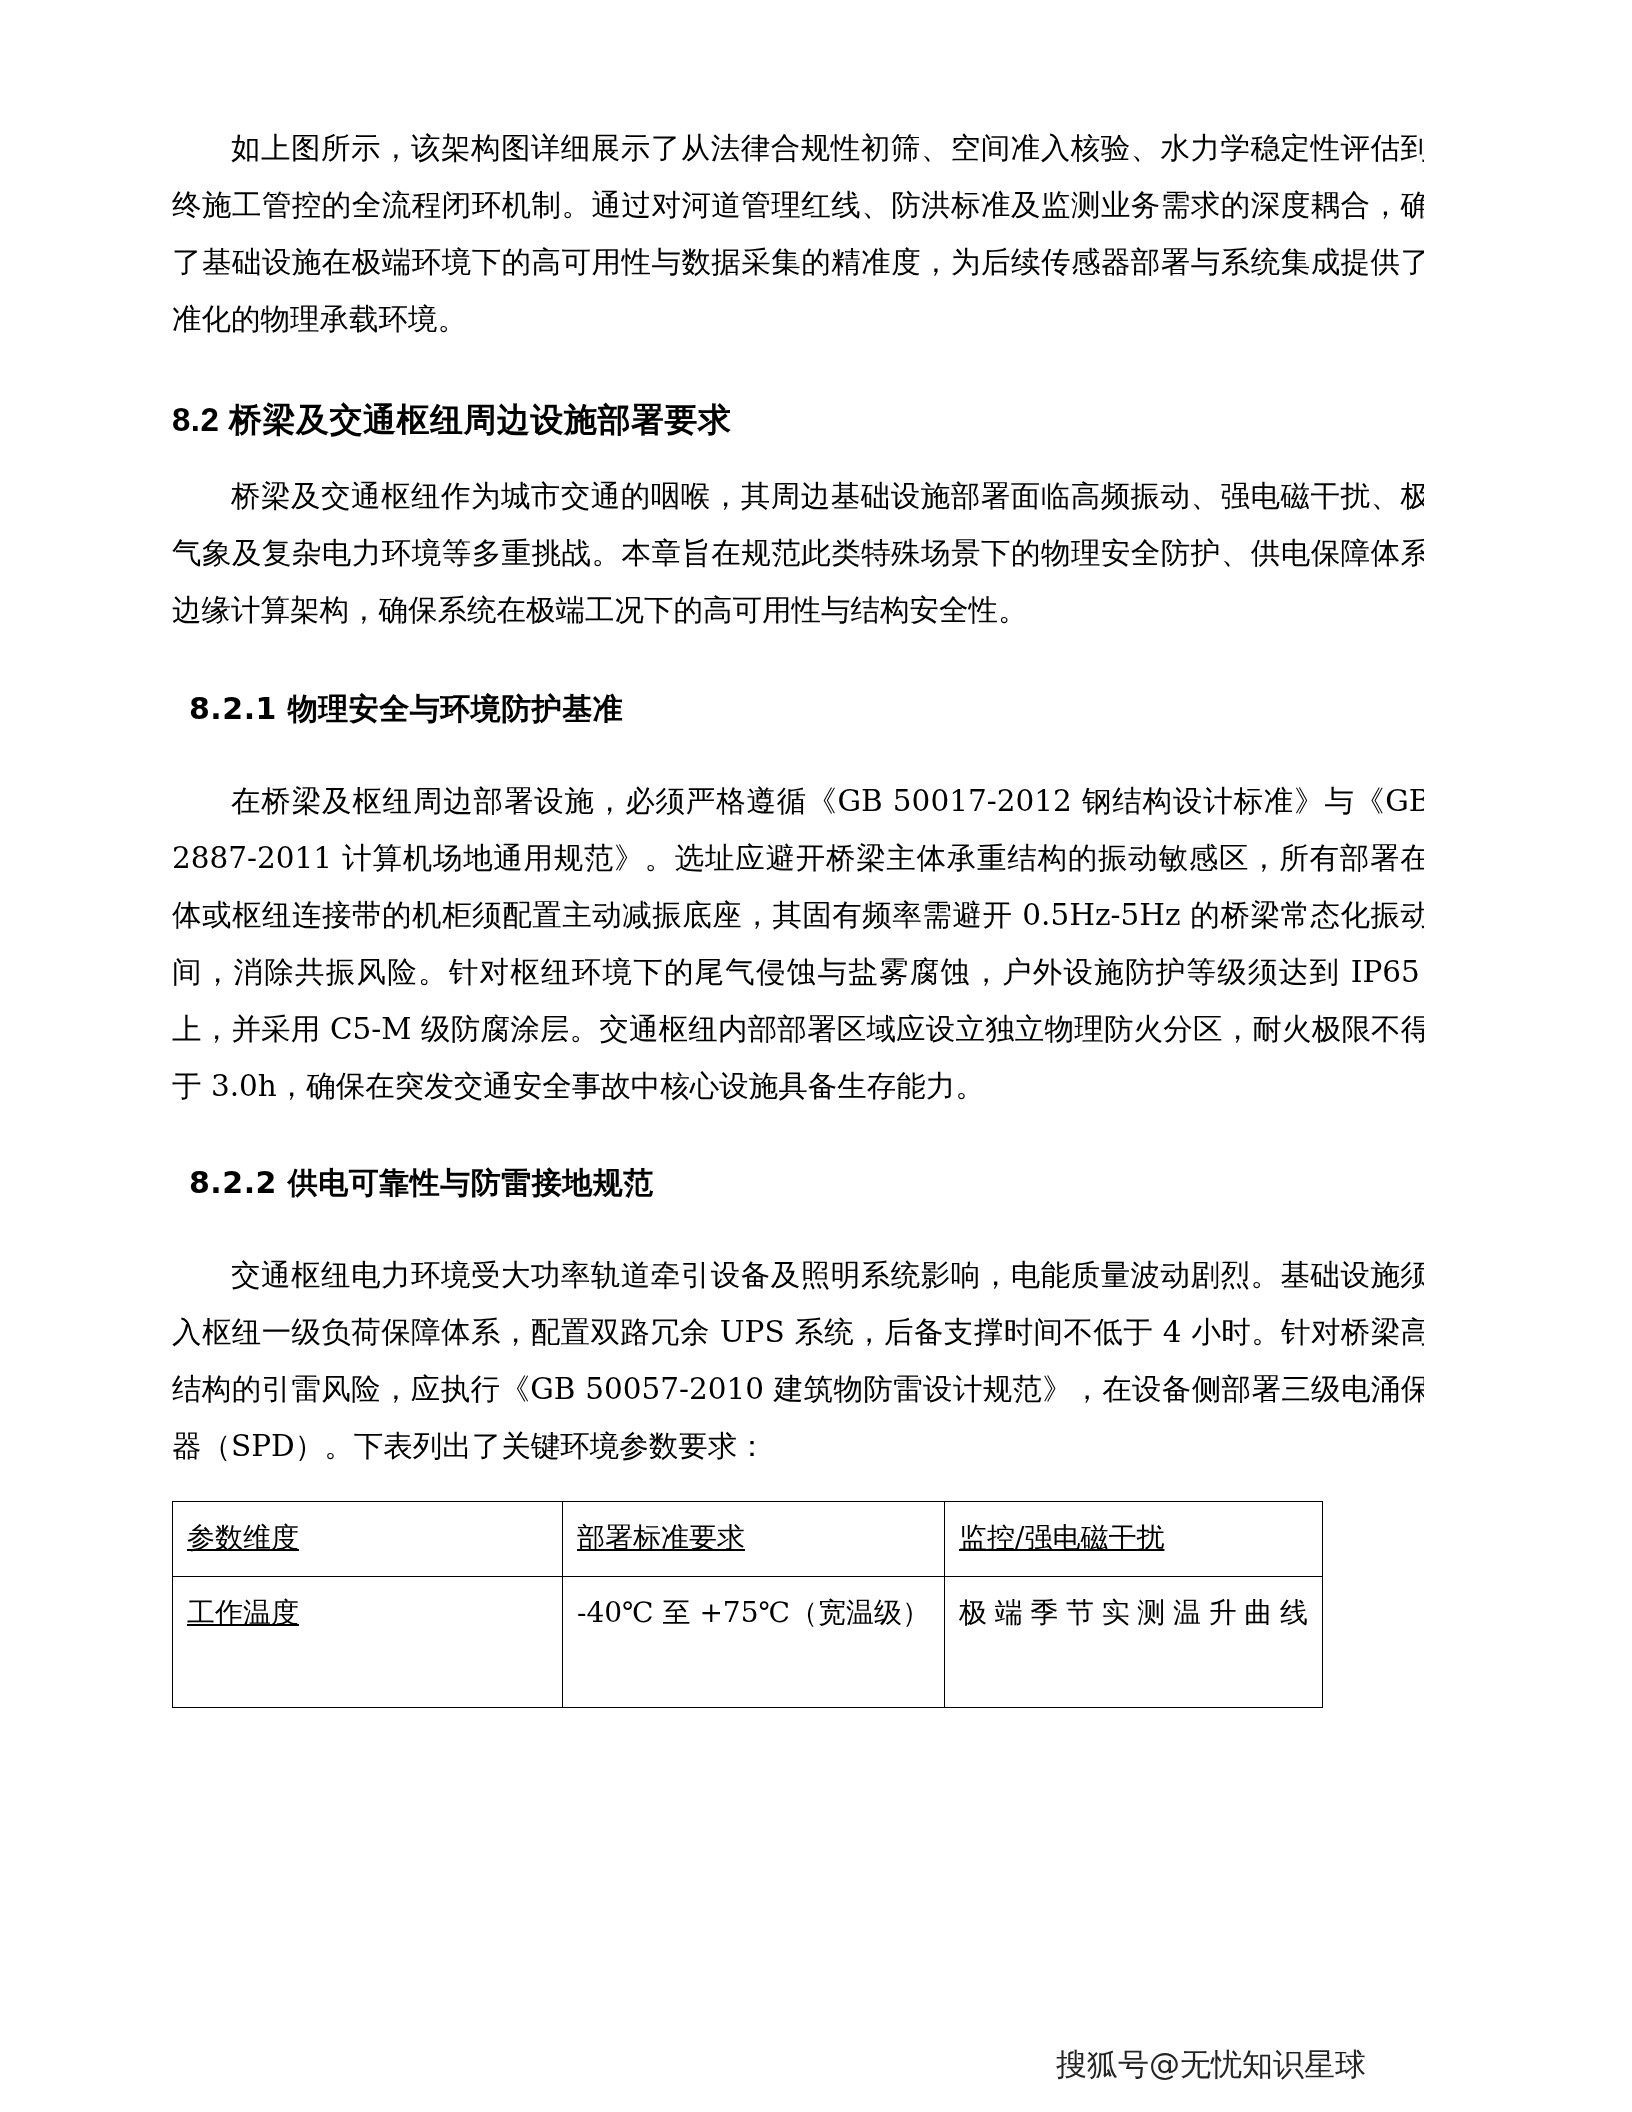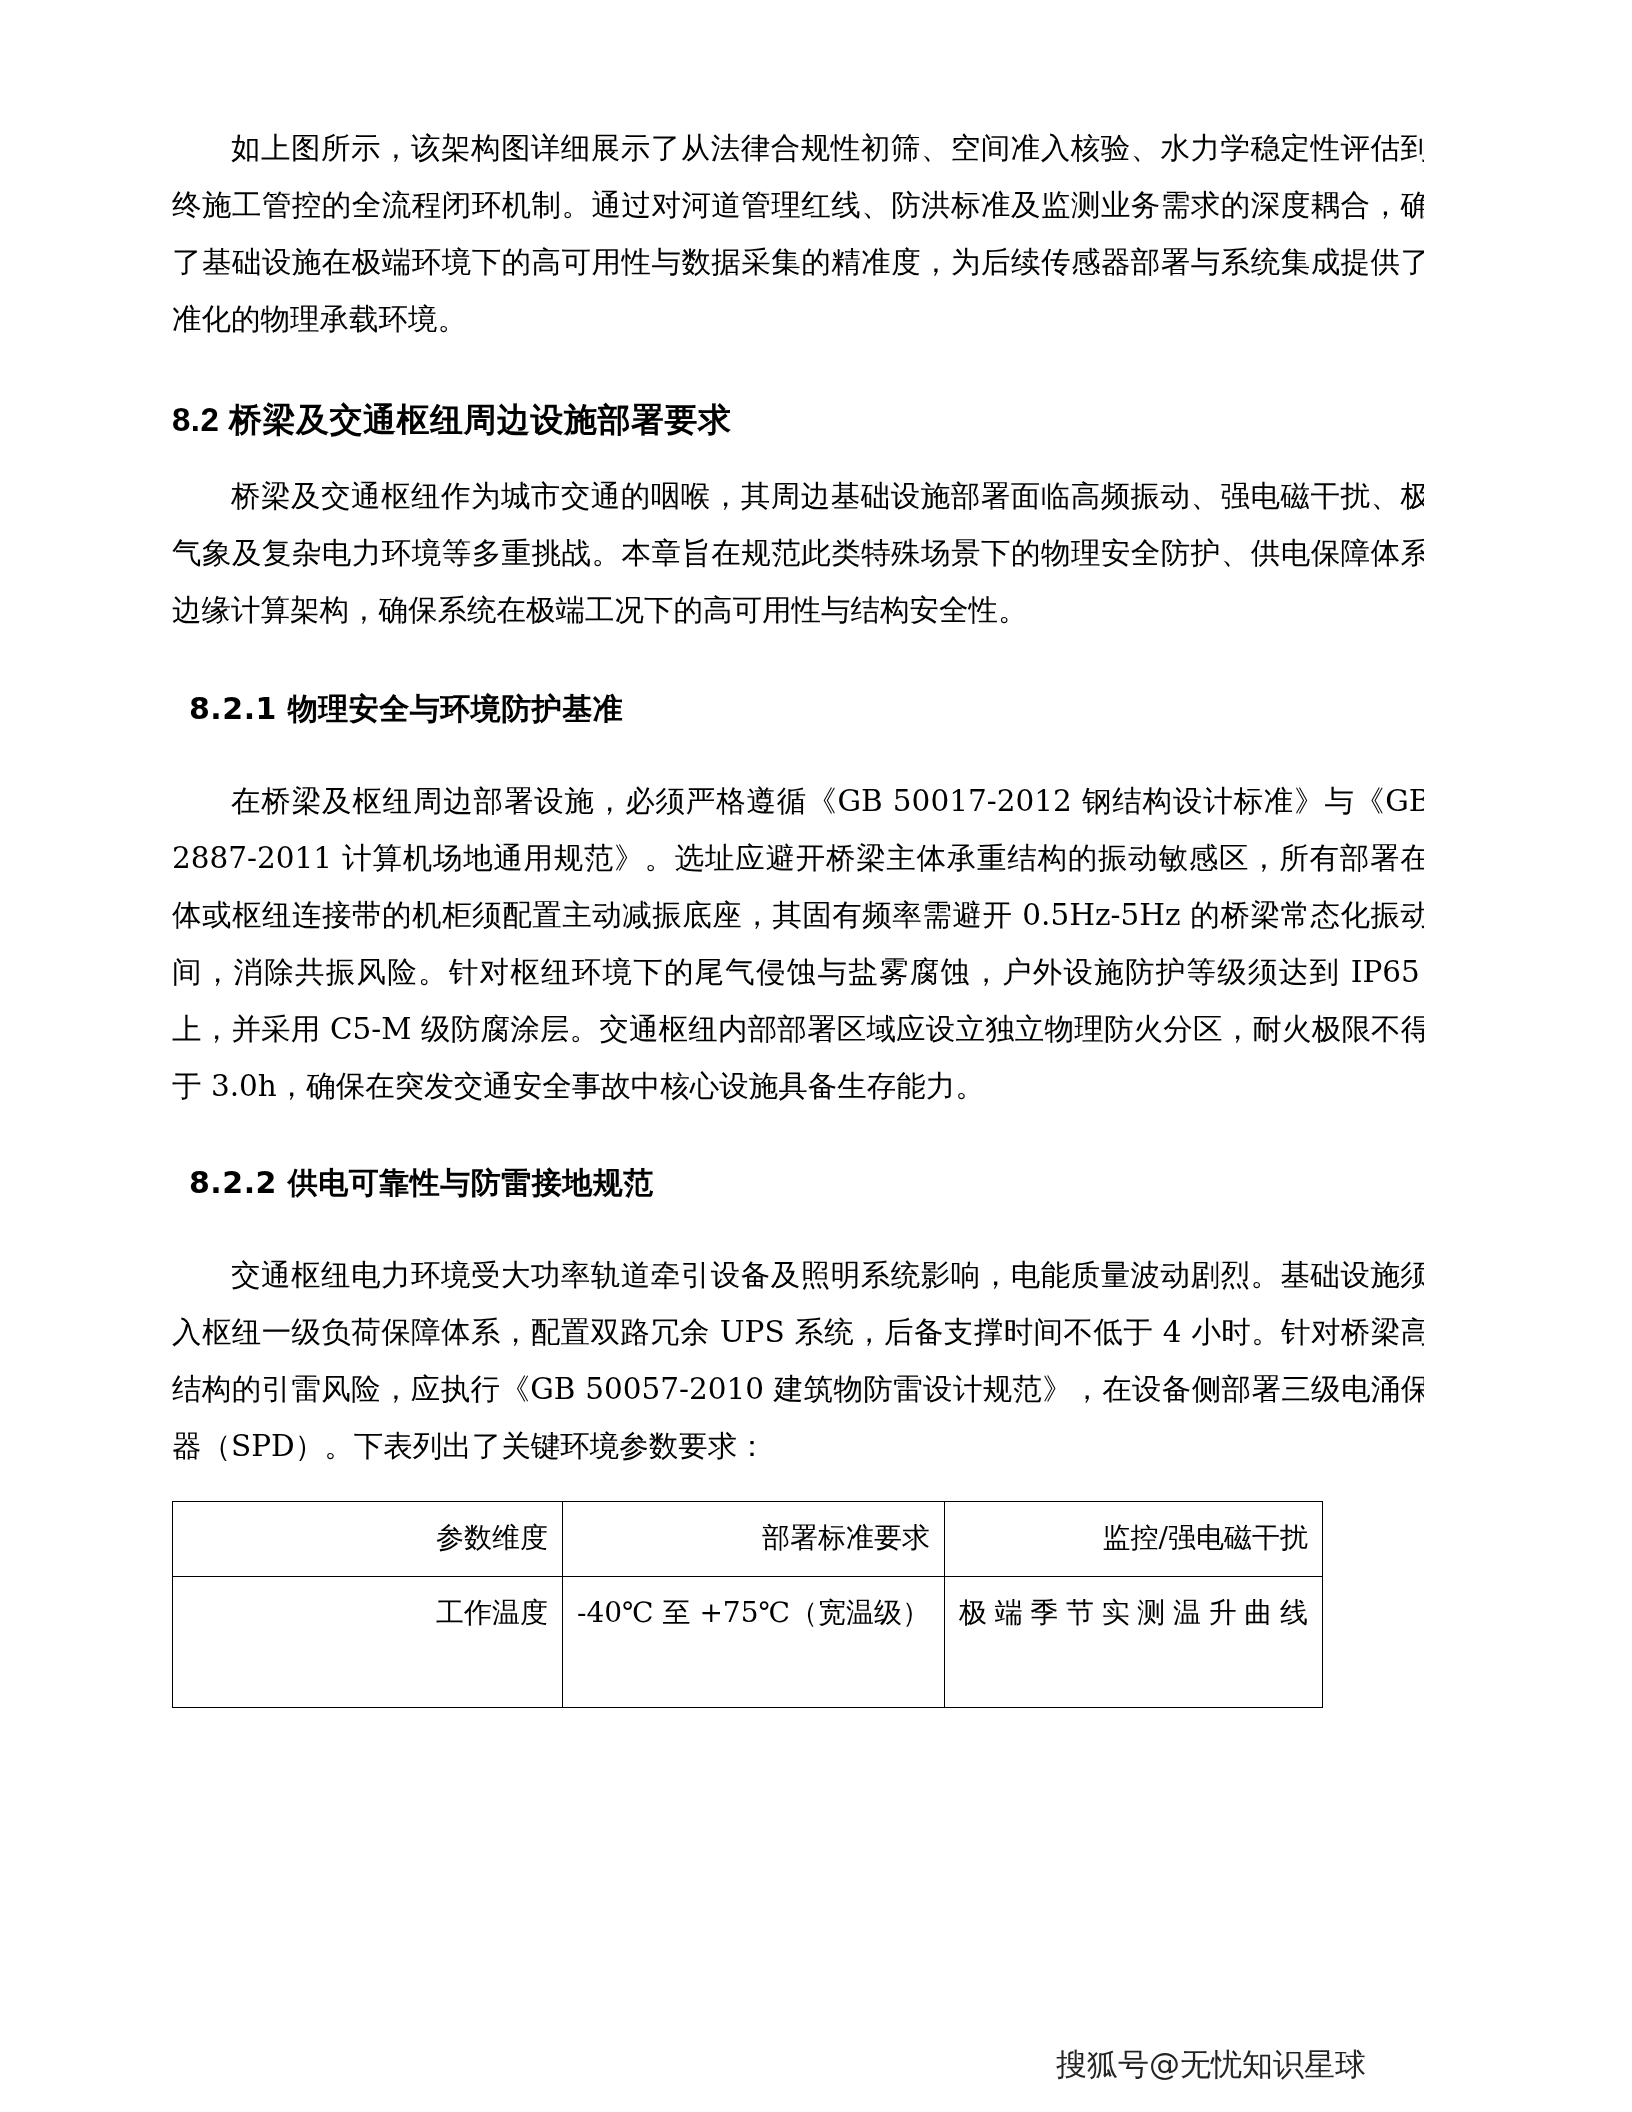--- a/index.html
+++ b/index.html
@@ -75,21 +75,21 @@
     padding: 0;
     vertical-align: top;
     font-size: 28px;
     line-height: 56px;
     font-family: "DejaVu Serif", "Liberation Serif", serif;
     font-weight: normal;
   }
   .cell-pad {
     padding: 8px 14px 10px 14px;
   }
-  .c-center { text-align: right; }
+  .c-center { text-align: left; text-decoration: underline; }
   .c-just {
     text-align: justify;
     text-justify: inter-ideograph;
   }
   .c-just::after {
     content: "";
     display: inline-block;
     width: 100%;
   }
   th.hdr {

